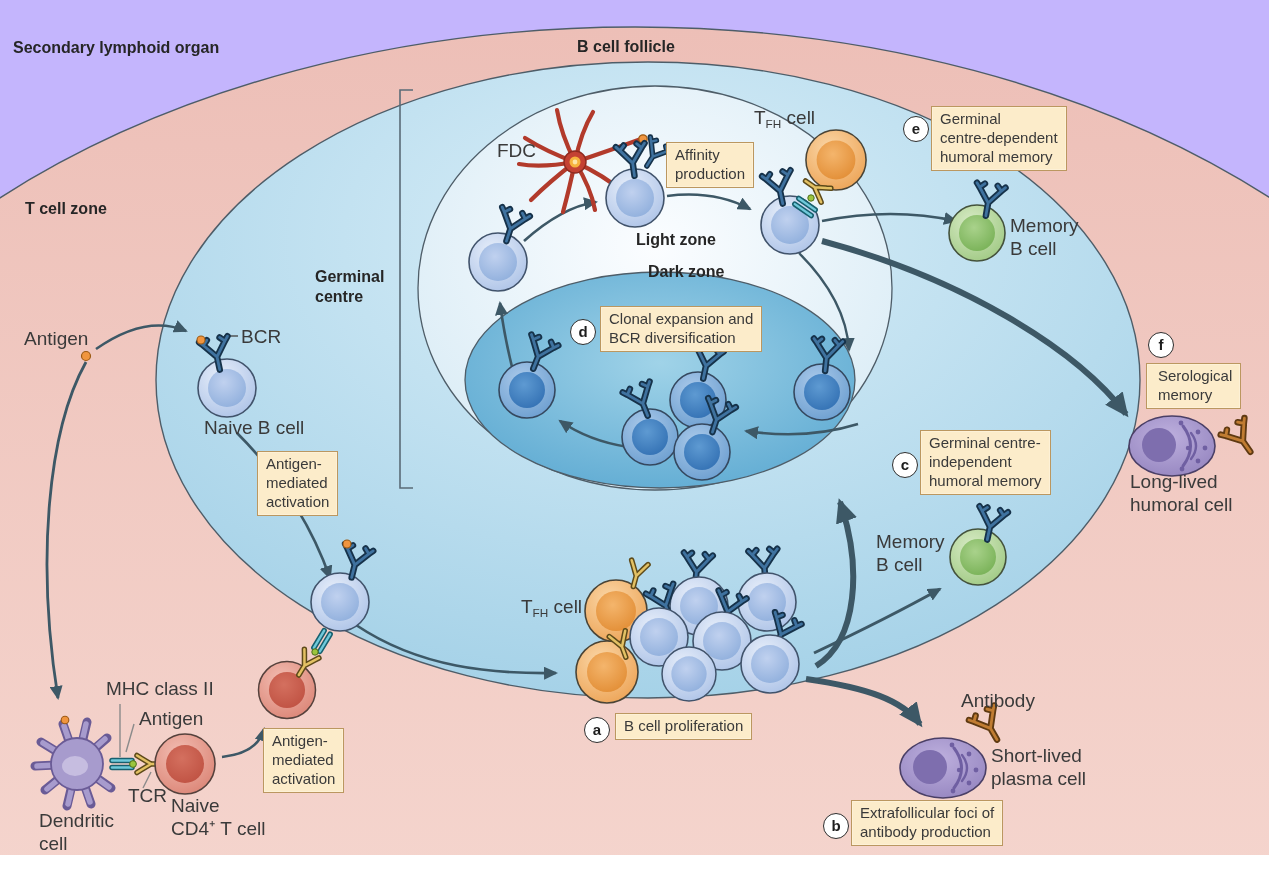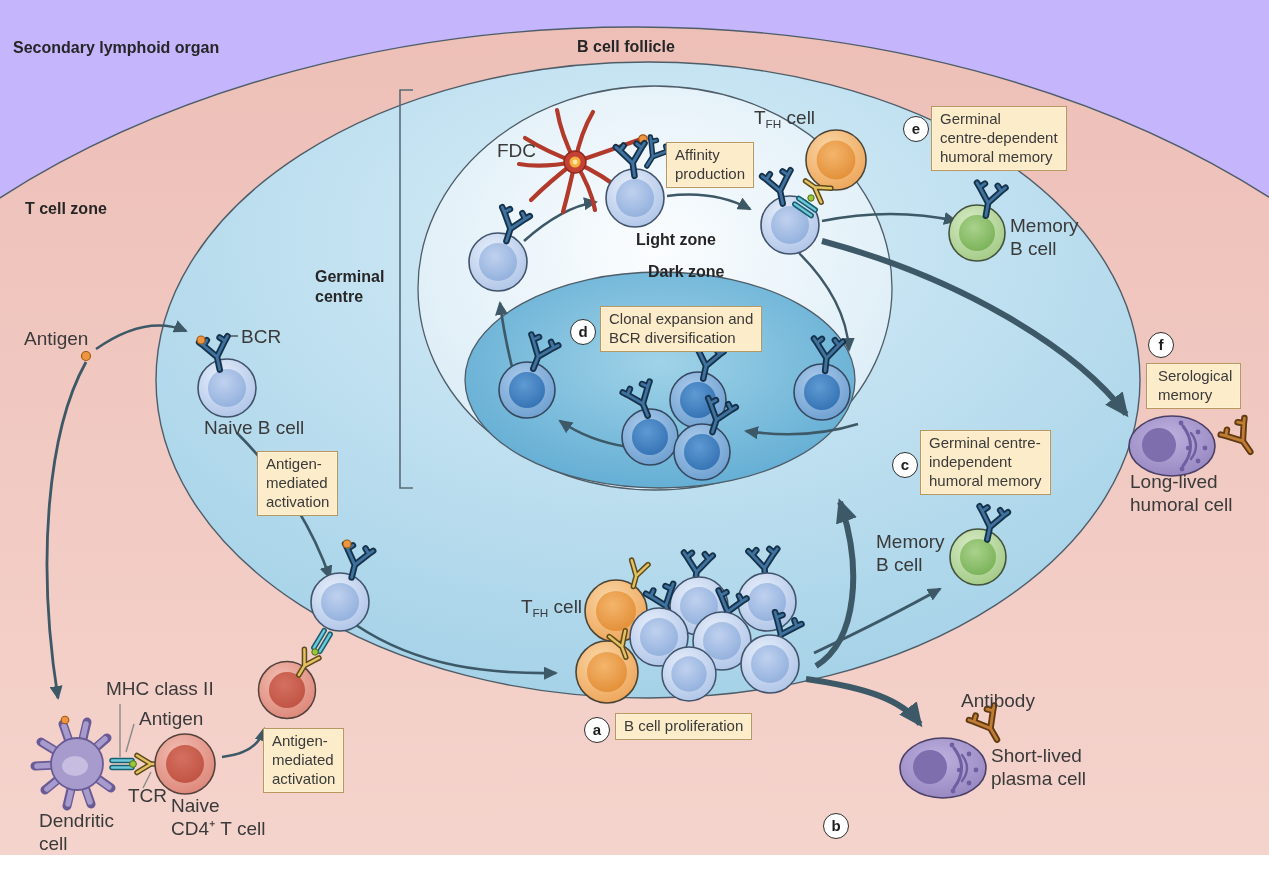--- a/index.html
+++ b/index.html
@@ -335,20 +335,22 @@
 <div class="box" style="left:257px;top:451px;">Antigen-
 mediated
 activation</div>
 <div class="box" style="left:263px;top:728px;">Antigen-
 mediated
 activation</div>
 
 <div class="badge" style="left:584px;top:717px;">a</div>
 <div class="box" style="left:615px;top:713px;">B cell proliferation</div>
 <div class="badge" style="left:823px;top:813px;">b</div>
+<div class="box" style="left:851px;top:800px;">Extrafollicular foci of
+antibody production</div>
 <div class="badge" style="left:892px;top:452px;">c</div>
 <div class="box" style="left:920px;top:430px;">Germinal centre-
 independent
 humoral memory</div>
 <div class="badge" style="left:570px;top:319px;">d</div>
 <div class="box" style="left:600px;top:306px;">Clonal expansion and
 BCR diversification</div>
 <div class="badge" style="left:903px;top:116px;">e</div>
 <div class="box" style="left:931px;top:106px;">Germinal
 centre-dependent

